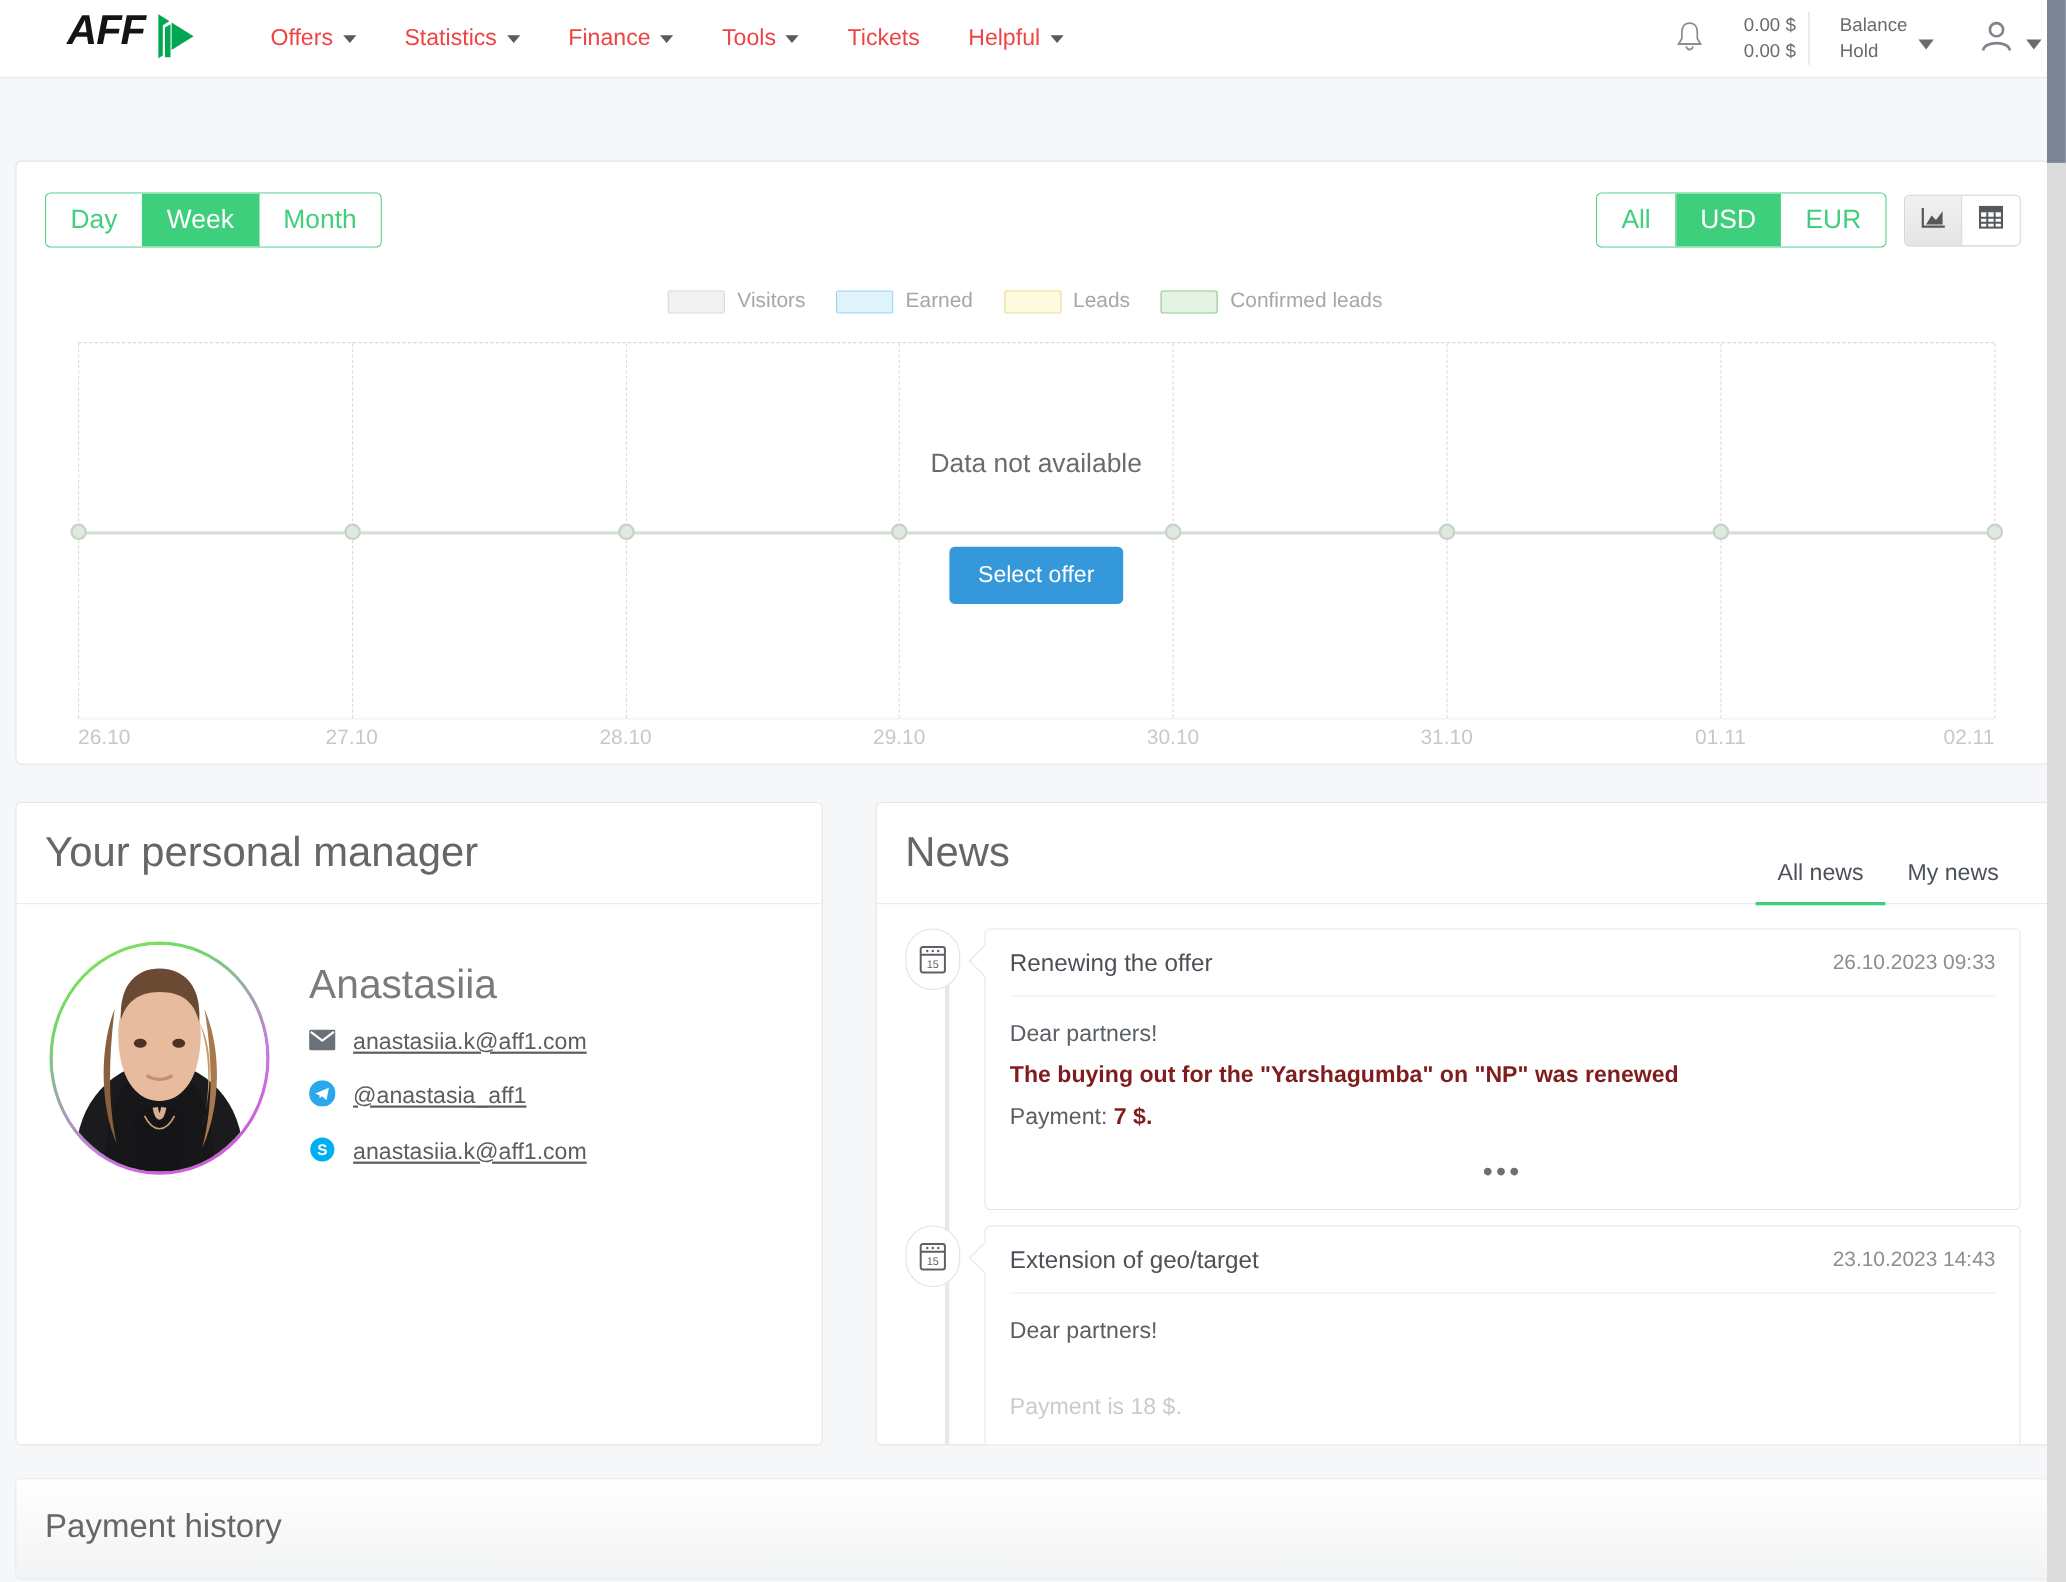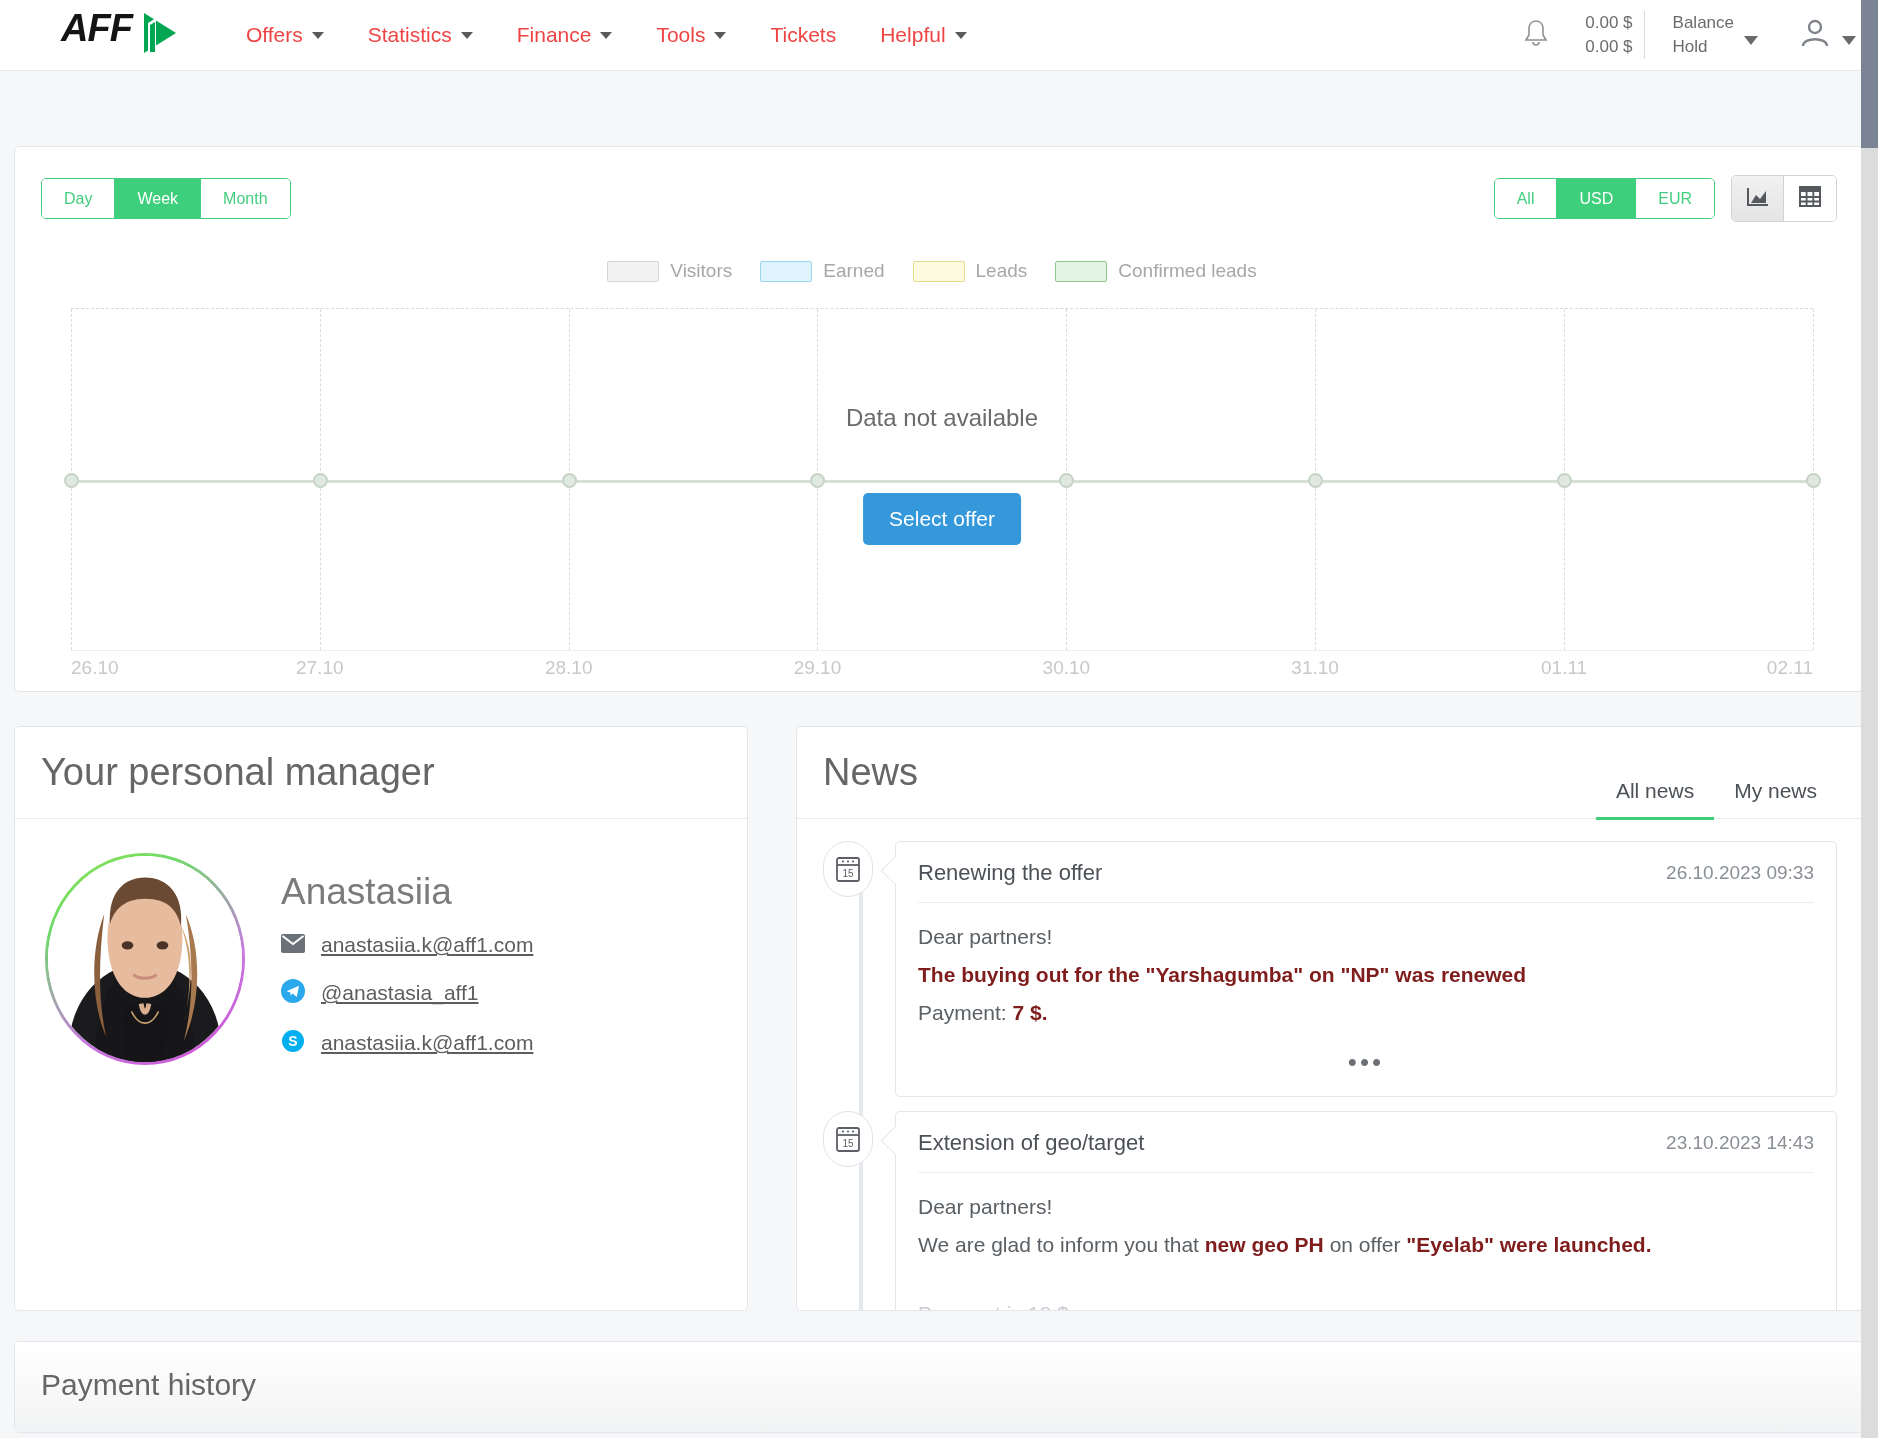--- a/index.html
+++ b/index.html
@@ -82,21 +82,21 @@
   }
 
   .segmented {
     display: inline-flex;
     border: 1px solid #42ce7e;
     border-radius: 5px;
     overflow: hidden;
   }
   .seg {
     padding: 11px 22px;
-    font-size: 16px;
+    font-size: 24px;
     color: #42ce7e;
     background: #fff;
     cursor: pointer;
     border-right: 1px solid #42ce7e;
     line-height: 1.1;
   }
   .seg:last-child { border-right: none; }
   .seg.active { background: #3ecf7d; color: #fff; }
 
   .head-right { display: flex; align-items: center; gap: 16px; }
@@ -552,21 +552,20 @@
               <text x="13" y="22" font-size="10" fill="#5c6066" text-anchor="middle" font-family="Liberation Sans, sans-serif">15</text>
             </svg>
           </div>
           <div class="news-box">
             <div class="news-head">
               <span class="news-title">Extension of geo/target</span>
               <span class="news-date">23.10.2023 14:43</span>
             </div>
             <div class="news-body">
               <p>Dear partners!</p>
-              <p><span>We are glad to inform you that </span><b>new geo PH</b><span> on offer </span><b>"Eyelab" were launched.</b></p>
               <p style="height:22px"></p>
               <p class="fade-line">Payment is 18 $.</p>
             </div>
 
           </div>
         </div>
       </div>
     </div>
   </div>
 

